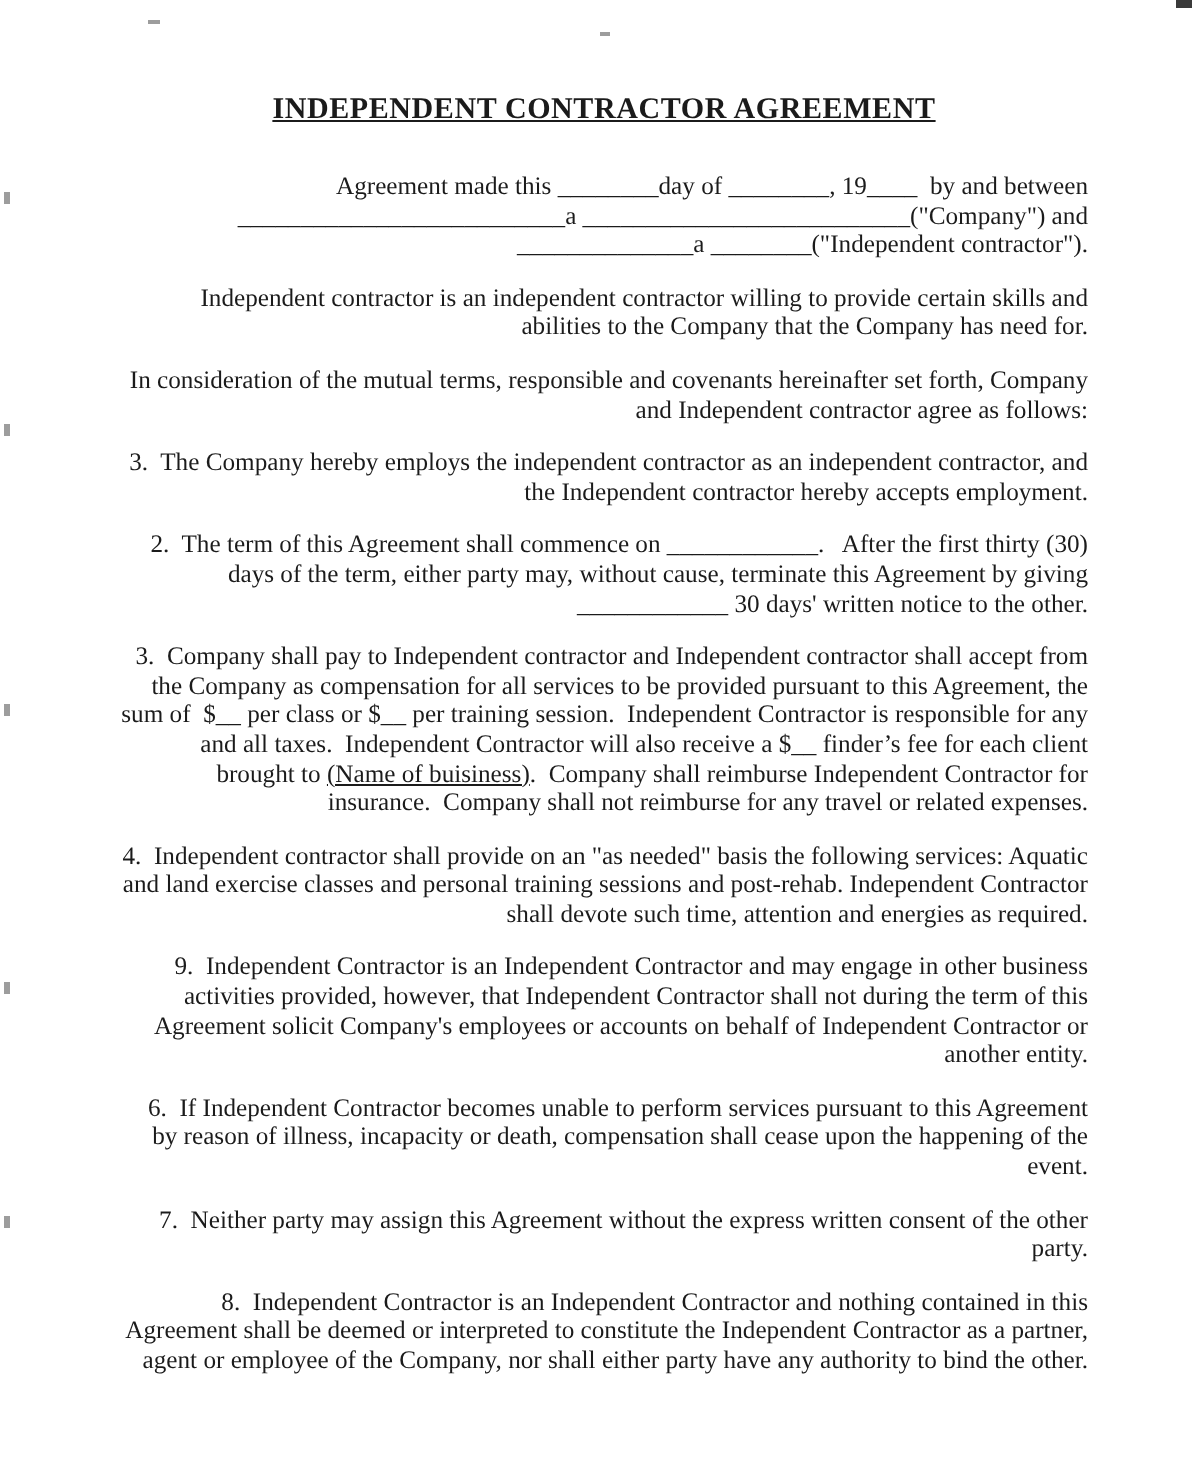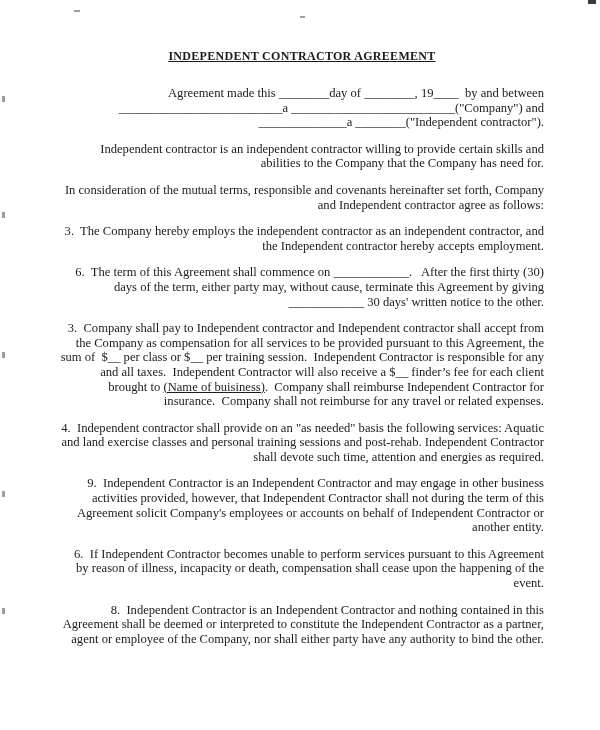--- a/index.html
+++ b/index.html
@@ -15,21 +15,21 @@
     padding:46px 56px 0 60px;
     box-sizing:border-box;
   }
   .title-wrap{
     text-align:center;
     margin:0 0 22px 0;
   }
   .title{
     font-weight:bold;
     text-decoration:underline;
-    font-size:12px;
+    font-size:15px;
     letter-spacing:0.3px;
     margin-top:28px;
   }
   p{
     margin:0 0 12px 0;
     font-size:12.6px;
     line-height:1.16;
     white-space:pre-wrap;
     text-align:right;
   }
@@ -59,26 +59,27 @@
   </div>
 
   <p>Agreement made this ________day of ________, 19____  by and between __________________________a __________________________("Company") and ______________a ________("Independent contractor").</p>
 
   <p>Independent contractor is an independent contractor willing to provide certain skills and abilities to the Company that the Company has need for.</p>
 
   <p>In consideration of the mutual terms, responsible and covenants hereinafter set forth, Company and Independent contractor agree as follows:</p>
 
   <p>3.  The Company hereby employs the independent contractor as an independent contractor, and the Independent contractor hereby accepts employment.</p>
 
-  <p>6.  The term of this Agreement shall commence on ____________.   After the first thirty (30) days of the term, either party may, without cause, terminate this Agreement by giving ____________ 30 days' written notice to the other.</p>
+  <p>2.  The term of this Agreement shall commence on ____________.   After the first thirty (30) days of the term, either party may, without cause, terminate this Agreement by giving ____________ 30 days' written notice to the other.</p>
 
   <p><span>3.  Company shall pay to Independent contractor and Independent contractor shall accept from the Company as compensation for all services to be provided pursuant to this Agreement, the sum of  $__ per class or $__ per training session.  Independent Contractor is responsible for any and all taxes.  Independent Contractor will also receive a $__ finder’s fee for each client brought to </span><span class="u">(Name of buisiness)</span><span>.  Company shall reimburse Independent Contractor for insurance.  Company shall not reimburse for any travel or related expenses.</span></p>
 
   <p>4.  Independent contractor shall provide on an "as needed" basis the following services: Aquatic and land exercise classes and personal training sessions and post-rehab. Independent Contractor shall devote such time, attention and energies as required.</p>
 
   <p>9.  Independent Contractor is an Independent Contractor and may engage in other business activities provided, however, that Independent Contractor shall not during the term of this Agreement solicit Company's employees or accounts on behalf of Independent Contractor or another entity.</p>
 
   <p>6.  If Independent Contractor becomes unable to perform services pursuant to this Agreement by reason of illness, incapacity or death, compensation shall cease upon the happening of the event.</p>
 
+  <p>7.  Neither party may assign this Agreement without the express written consent of the other party.</p>
 
   <p>8.  Independent Contractor is an Independent Contractor and nothing contained in this Agreement shall be deemed or interpreted to constitute the Independent Contractor as a partner, agent or employee of the Company, nor shall either party have any authority to bind the other.</p>
 
 </div>
 
 </body></html>

